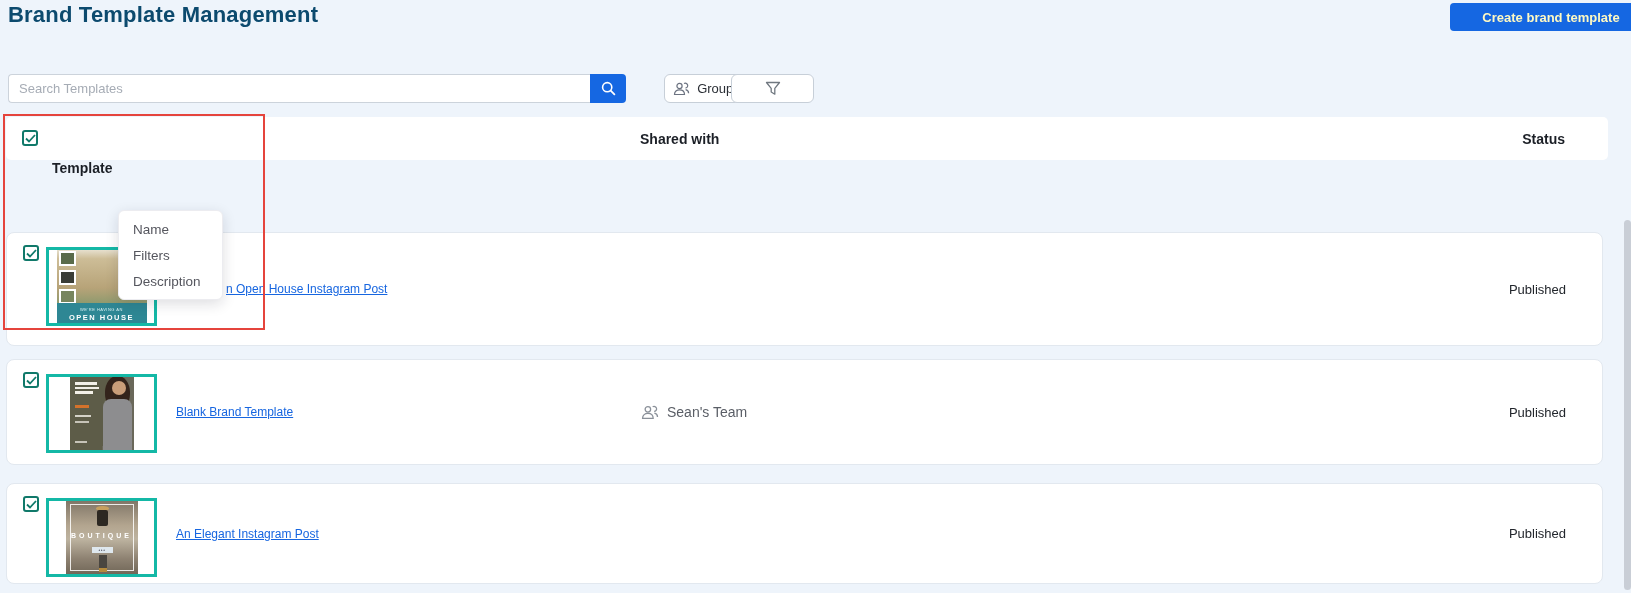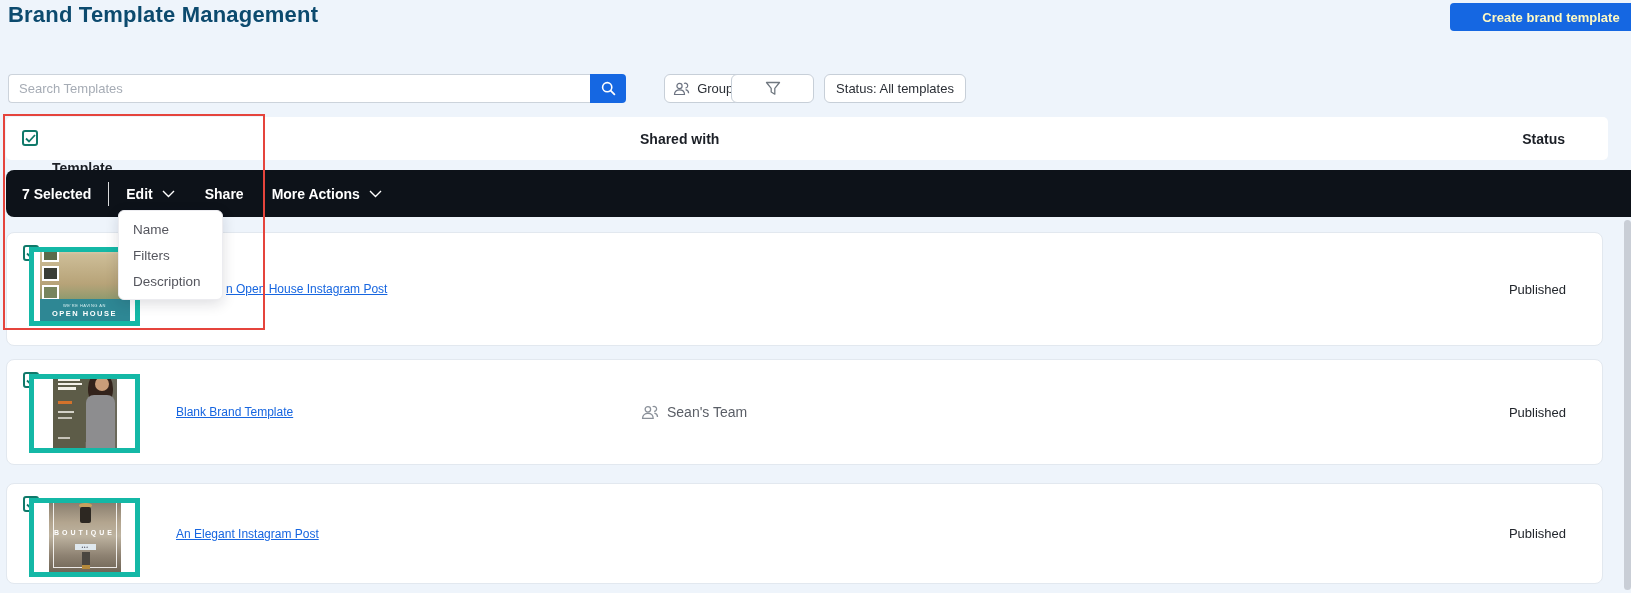--- a/index.html
+++ b/index.html
@@ -95,23 +95,23 @@
   
   .row-card {
     position:absolute; left:6px; width:1597px;
     background:#fff; border:1px solid #e2e8ef; border-radius:8px;
   }
   .row-1 { top:232px; height:114px; }
   .row-2 { top:359px; height:106px; }
   .row-3 { top:483px; height:101px; }
   .row-card .checkbox { left:16px; top:12px; }
   .thumb-box {
-    position:absolute; left:22px; top:14px; width:111px; height:79px;
-    background:#fff; border:5px solid #14b8a6;
-    display:flex; align-items:flex-end; justify-content:center; overflow:hidden;
+    position:absolute; left:39px; top:14px; width:111px; height:79px;
+    background:#fff; border:3px solid #14b8a6;
+    display:flex; align-items:center; justify-content:center; overflow:hidden;
   }
   .link-cell { position:absolute; left:169px; top:0; height:100%; display:flex; align-items:center; }
   .row-1 .link-cell { left:219px; }
   .tpl-link {
     font-size:12px; font-weight:400; color:#1766e0; text-decoration:underline; cursor:pointer;
   }
   .shared-cell {
     position:absolute; left:634px; top:0; height:100%;
     display:flex; align-items:center; gap:8px; font-size:14px; color:#5a5e66;
   }
@@ -197,61 +197,35 @@
       </span>
       <span>Groups</span>
     </button>
     <button class="tb-btn tb-filter">
       <span class="icon">
         <svg width="18" height="17" viewBox="0 0 18 17" fill="none" stroke="#707880" stroke-width="1.3" stroke-linejoin="round">
           <path d="M2.5 2.5 H15.5 L10.8 8.3 V14.2 L7.2 12 V8.3 Z"></path>
         </svg>
       </span>
     </button>
-    <button class="tb-btn tb-status">
-      <span>Status: All templates</span>
-    </button>
   </div>
 
   <div class="table-header">
     <span class="checkbox" style="left:16px; top:13px;">
       <span class="icon">
         <svg width="11" height="9" viewBox="0 0 11 9" fill="none">
           <path d="M1 4.5 L4 7.5 L10 1" stroke="#10796a" stroke-width="1.8" fill="none"></path>
         </svg>
       </span>
     </span>
     <span class="hdr-label hdr-template">Template</span>
     <span class="hdr-label hdr-shared">Shared with</span>
     <span class="hdr-label hdr-status">Status</span>
   </div>
 
-  <div class="action-bar">
-    <span class="ab-selected">7 Selected</span>
-    <span class="ab-divider"></span>
-    <button class="ab-btn ab-edit">
-      <span>Edit</span>
-      <span class="icon">
-        <svg width="13" height="8" viewBox="0 0 13 8" fill="none">
-            <path d="M1 1 L6.5 6.5 L12 1" stroke="#fff" stroke-width="1.4"></path>
-          </svg>
-      </span>
-    </button>
-    <button class="ab-btn ab-share">
-      <span>Share</span>
-    </button>
-    <button class="ab-btn ab-more">
-      <span>More Actions</span>
-      <span class="icon">
-        <svg width="13" height="8" viewBox="0 0 13 8" fill="none">
-            <path d="M1 1 L6.5 6.5 L12 1" stroke="#fff" stroke-width="1.4"></path>
-          </svg>
-      </span>
-    </button>
-  </div>
 
   <div class="row-card row-1">
     <span class="checkbox">
       <span class="icon">
         <svg width="11" height="9" viewBox="0 0 11 9" fill="none">
             <path d="M1 4.5 L4 7.5 L10 1" stroke="#10796a" stroke-width="1.8" fill="none"></path>
           </svg>
       </span>
     </span>
     <div class="thumb-box">

